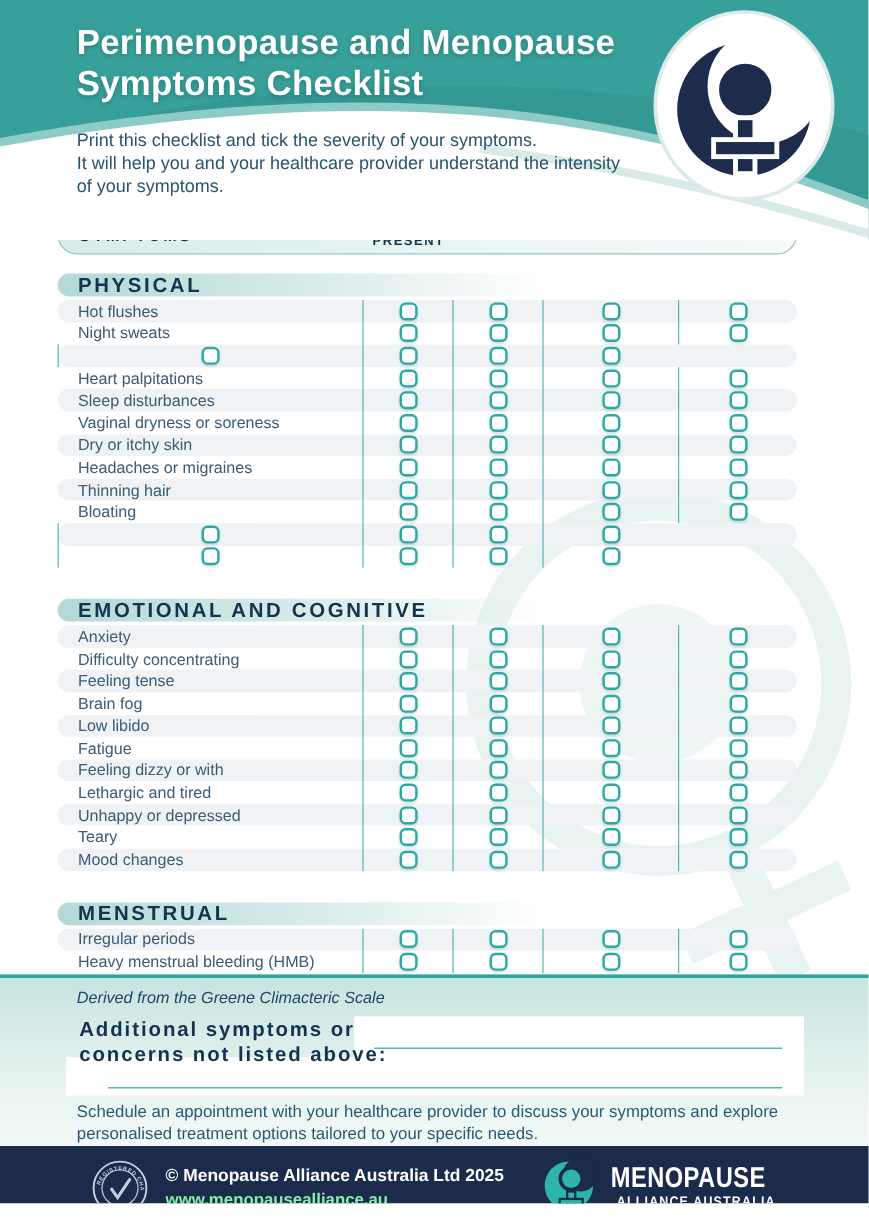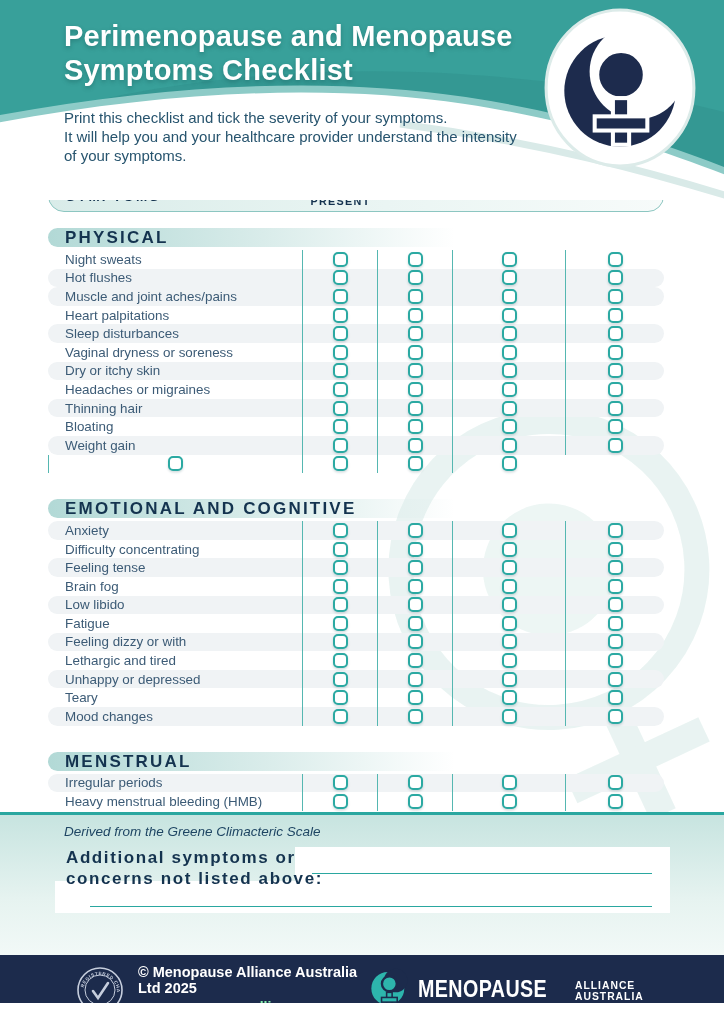--- a/index.html
+++ b/index.html
@@ -59,21 +59,21 @@
   .schedule { position:absolute; left:64px; top:102px; font-size:14px; color:#2b5876; line-height:1.3; }
 
   
   .bottom-bar { position:absolute; top:955px; left:0; width:724px; height:69px; z-index:3;
                 background:#1c2b4c; display:flex; align-items:center; padding:0 58px 0 76px; }
   .badge { flex:0 0 auto; margin-right:14px; }
   .cr-col { display:flex; flex-direction:column; gap:3px; }
   .copyright { color:#fff; font-size:14.5px; font-weight:bold; }
   .website { color:#86efac; font-size:14px; font-weight:bold; text-decoration:none; cursor:pointer; }
   .brand { margin-left:auto; display:flex; align-items:center; gap:8px; }
-  .brand-text { display:flex; line-height:1; }
+  .brand-text { display:flex; flex-direction:column; line-height:1;align-items:center; }
   .brand-name { color:#fff; font-size:24px; font-weight:900; letter-spacing:.5px;
                 display:inline-block; transform:scaleX(.82); transform-origin:left; }
   .brand-sub { color:#fff; font-size:11.5px; font-weight:900; letter-spacing:1.1px; margin-top:3px;
                display:inline-block; transform:scaleX(.9); transform-origin:left; }
 </style>
 </head>
 <body>
 
 <div class="page">
 
@@ -120,52 +120,51 @@
     <div class="table-hdr">
       <div class="sym">SYMPTOMS</div>
       <div class="sev wrap"><span>NOT PRESENT</span></div>
       <div class="sev">MINIMAL</div>
       <div class="sev">MODERATE</div>
       <div class="sev">EXTREME</div>
     </div>
     <div id="sections">
         <div class="section">
           <div class="section-header">PHYSICAL</div>
+          <div class="row alt">
+            <div class="row-label">Hot flushes</div>
+            <div class="cell">
+              <span class="checkbox"></span>
+            </div>
+            <div class="cell">
+              <span class="checkbox"></span>
+            </div>
+            <div class="cell">
+              <span class="checkbox"></span>
+            </div>
+            <div class="cell">
+              <span class="checkbox"></span>
+            </div>
+          </div>
           <div class="row">
             <div class="row-label">Night sweats</div>
             <div class="cell">
               <span class="checkbox"></span>
             </div>
             <div class="cell">
               <span class="checkbox"></span>
             </div>
             <div class="cell">
               <span class="checkbox"></span>
             </div>
             <div class="cell">
               <span class="checkbox"></span>
             </div>
           </div>
           <div class="row alt">
-            <div class="row-label">Hot flushes</div>
-            <div class="cell">
-              <span class="checkbox"></span>
-            </div>
-            <div class="cell">
-              <span class="checkbox"></span>
-            </div>
-            <div class="cell">
-              <span class="checkbox"></span>
-            </div>
-            <div class="cell">
-              <span class="checkbox"></span>
-            </div>
-          </div>
-          <div class="row alt">
-            <div class="row-label">Muscle and joint aches/pains</div>
             <div class="cell">
               <span class="checkbox"></span>
             </div>
             <div class="cell">
               <span class="checkbox"></span>
             </div>
             <div class="cell">
               <span class="checkbox"></span>
             </div>
             <div class="cell">
@@ -271,21 +270,20 @@
               <span class="checkbox"></span>
             </div>
             <div class="cell">
               <span class="checkbox"></span>
             </div>
             <div class="cell">
               <span class="checkbox"></span>
             </div>
           </div>
           <div class="row alt">
-            <div class="row-label">Weight gain</div>
             <div class="cell">
               <span class="checkbox"></span>
             </div>
             <div class="cell">
               <span class="checkbox"></span>
             </div>
             <div class="cell">
               <span class="checkbox"></span>
             </div>
             <div class="cell">
@@ -514,20 +512,24 @@
   <div class="notes-panel">
     <div class="derived">Derived from the Greene Climacteric Scale</div>
     <div class="white-a"></div>
     <div class="white-b"></div>
     <div class="add-label">
       <span>Additional symptoms or</span><br>
       <span>concerns not listed above:</span>
     </div>
     <div class="write-line line1"></div>
     <div class="write-line line2"></div>
+    <div class="schedule">
+      <div>Schedule an appointment with your healthcare provider to discuss your symptoms and explore</div>
+      <div>personalised treatment options tailored to your specific needs.</div>
+    </div>
   </div>
 
   <div class="bottom-bar">
     <svg class="badge" width="48" height="48" viewBox="0 0 48 48">
       <circle cx="24" cy="24" r="22" fill="none" stroke="#c6cedd" stroke-width="1.6"></circle>
       <circle cx="24" cy="24" r="15" fill="none" stroke="#c6cedd" stroke-width="1"></circle>
       <defs>
           <path id="arcTop" d="M7,26 A17,17 0 0 1 41,26"></path>
         </defs>
       <text font-size="4.6" fill="#c6cedd" letter-spacing="0.6" font-weight="bold">

